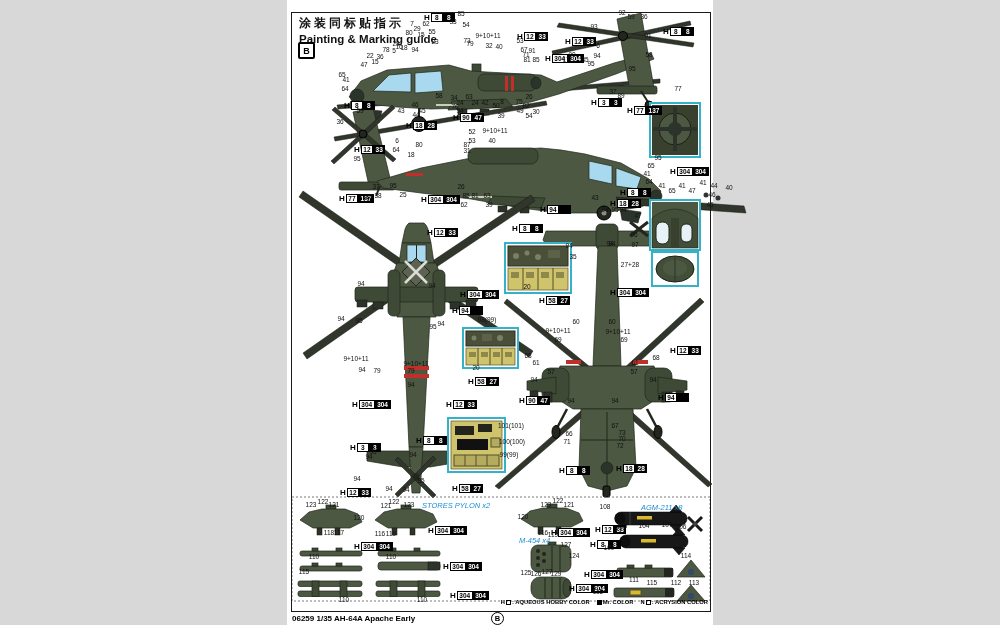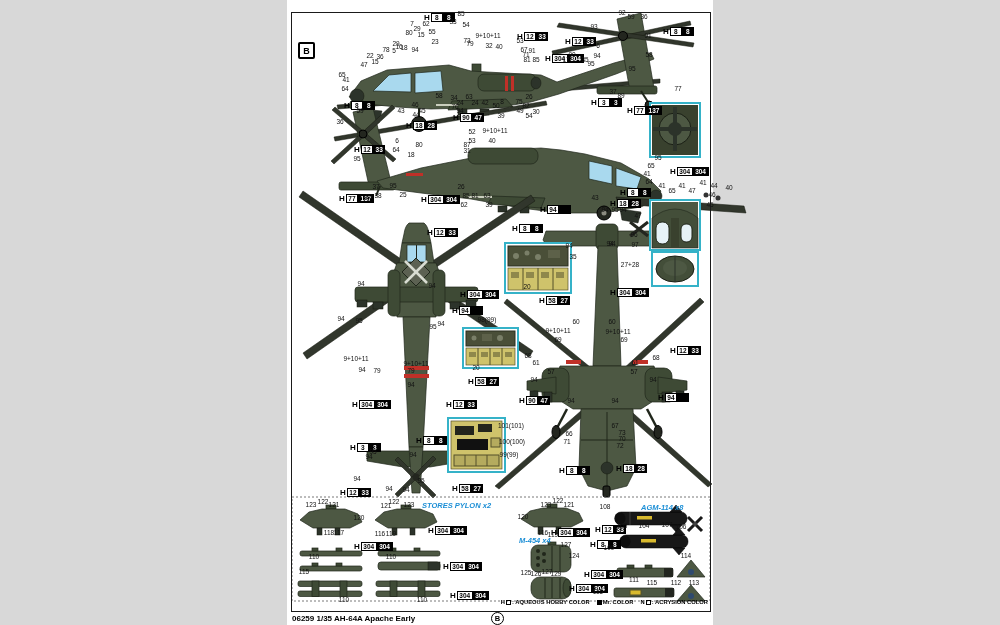--- a/index.html
+++ b/index.html
@@ -13,21 +13,21 @@
   .titleblock .en{font-size:11.5px;font-weight:bold;margin-top:1px}
   .badge{position:absolute;left:298px;top:42px;width:13px;height:13px;border:2px solid #000;border-radius:2px;
          font-size:9px;font-weight:bold;display:flex;align-items:center;justify-content:center;color:#000}
   .callout{position:absolute;display:flex;align-items:center;height:9px;white-space:nowrap}
   .callout .h{font-size:8px;font-weight:bold;margin-right:1px;color:#000}
   .wbox{border:1px solid #000;background:#fff;color:#000;font-size:6.5px;font-weight:bold;line-height:7px;
         padding:0 1.5px;min-width:7px;text-align:center}
   .bbox{border:1px solid #000;background:#000;color:#fff;font-size:6.5px;font-weight:bold;line-height:7px;
         padding:0 1.5px;min-width:7px;text-align:center}
   .plabel{position:absolute;font-size:6.5px;color:#111;transform:translate(-50%,-50%);white-space:nowrap}
-  .bluetitle{position:absolute;font-size:7.5px;font-weight:bold;font-style:italic;color:#1d8fd6;white-space:nowrap}
+  .bluetitle{position:absolute;font-size:7.5px;font-weight:normal;font-style:italic;color:#1d8fd6;white-space:nowrap}
   .legend{position:absolute;left:508px;top:599px;width:200px;display:flex;gap:7px;justify-content:flex-end;
           align-items:center;font-size:5.8px;font-weight:bold;color:#000}
   .lgitem{display:flex;align-items:center;gap:1px;white-space:nowrap}
   .lgbox{display:inline-block;width:5px;height:5px;border:1px solid #000;box-sizing:border-box}
   .lgbox.filled{background:#000}
   .footer-text{position:absolute;left:292px;top:614px;font-size:8px;font-weight:bold;color:#000}
   .pagecircle{position:absolute;left:491px;top:612px;width:11px;height:11px;border:1.5px solid #000;border-radius:50%;
           display:flex;align-items:center;justify-content:center;font-size:7.5px;font-weight:bold;color:#000}
   
   .ol{fill:#4d5843;stroke:#20261b;stroke-width:0.7}
@@ -322,26 +322,30 @@
         <polygon class="ol" points="691,560 677,577 705,577"></polygon>
         <circle cx="691" cy="572" r="3" fill="#2f4a6e"></circle>
         <polygon class="ol" points="691,585 677,601 705,601"></polygon>
         <circle cx="691" cy="596" r="3" fill="#2f4a6e"></circle>
       </g>
     </g>
   </svg>
 
   <div class="frame"></div>
 
+  <div class="titleblock">
+    <div class="cn">涂装同标贴指示</div>
+    <div class="en">Painting &amp; Marking guide</div>
+  </div>
   <div class="badge">B</div>
 
   <div id="sections">
       <div class="bluetitle" style="left: 422px; top: 501px;">STORES PYLON x2</div>
       <div class="bluetitle" style="left: 519px; top: 536px;">M-454 x4</div>
-      <div class="bluetitle" style="left: 641px; top: 503px;">AGM-114 x8</div>
+      <div class="bluetitle" style="left: 641px; top: 503px;">AGM-211 x8</div>
     </div>
   <div id="callouts">
       <div class="callout" style="left: 424px; top: 13px;">
         <span class="h">H</span>
         <span class="wbox">8</span>
         <span class="bbox">8</span>
       </div>
       <div class="callout" style="left: 517px; top: 32px;">
         <span class="h">H</span>
         <span class="wbox">12</span>

